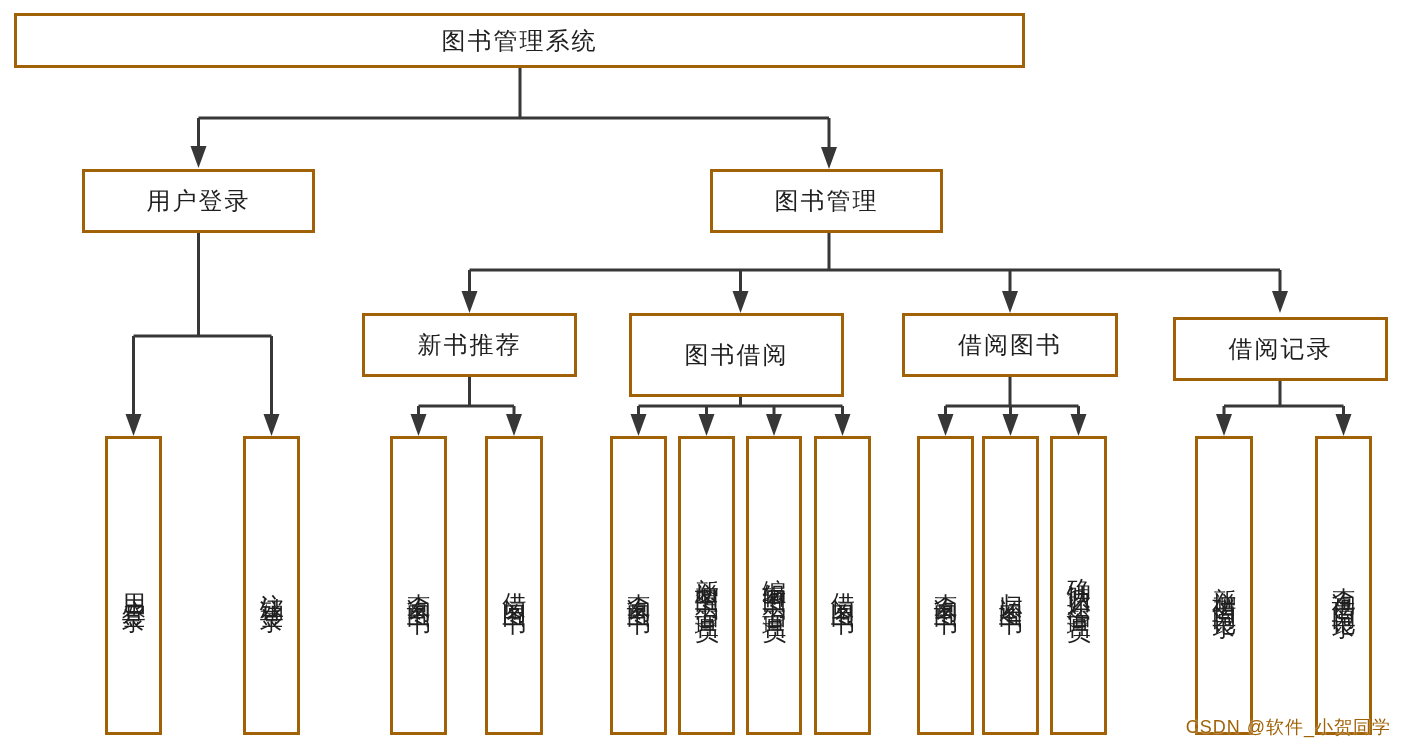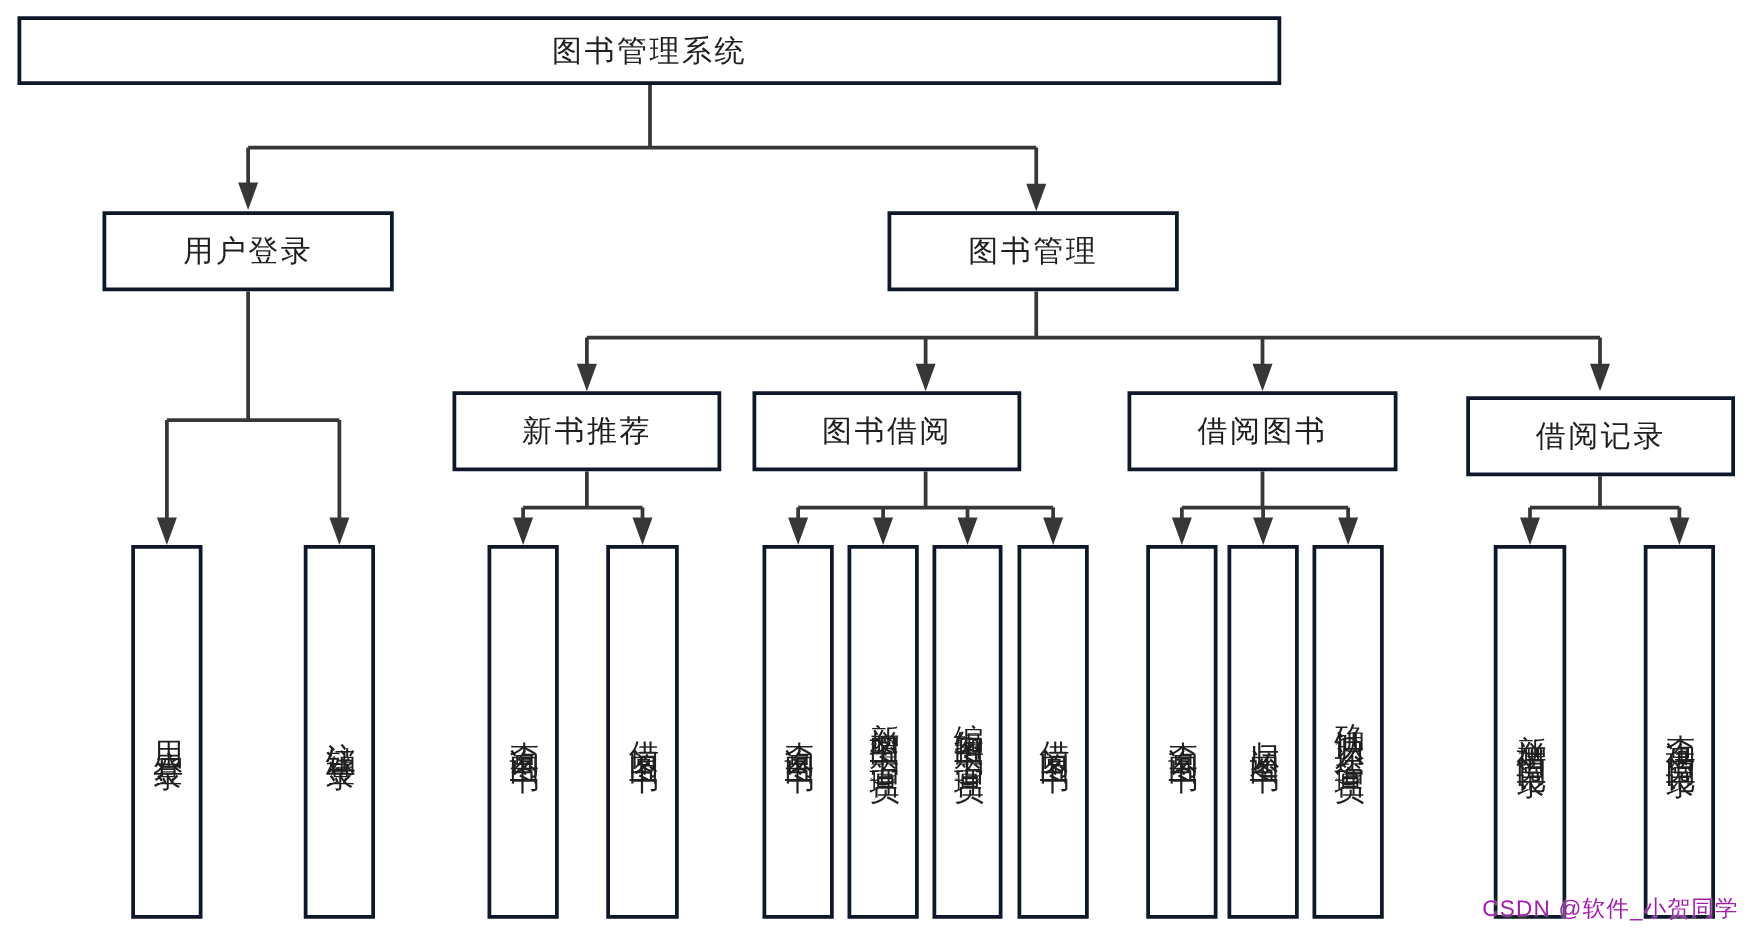--- a/index.html
+++ b/index.html
@@ -5,42 +5,42 @@
   html,body{margin:0;padding:0}
   body{
     width:1405px;height:747px;position:relative;overflow:hidden;
     background:#ffffff;
     font-family:"Liberation Sans", sans-serif;
     color:#222222;
   }
   .connectors{position:absolute;left:0;top:0;z-index:1}
   .node{
     position:absolute;box-sizing:border-box;z-index:2;
-    background:#ffffff;border:3px solid #0f172a;
+    background:#ffffff;border:3px solid #a16207;
     display:flex;align-items:center;justify-content:center;
   }
   .h-label{
     font-size:24px;letter-spacing:2px;white-space:nowrap;color:#1f1f1f;
   }
   .v-label{
     writing-mode:vertical-rl;text-orientation:mixed;
     font-size:24px;letter-spacing:6px;line-height:1.1;color:#1f1f1f;
     white-space:nowrap;
   }
   .watermark{
     position:absolute;z-index:3;right:14px;bottom:8px;
-    font-size:18px;letter-spacing:1px;color:#a21caf;
+    font-size:18px;letter-spacing:1px;color:#a16207;
     text-shadow:0 0 2px #ffffff;
   }
   
   #n-root        {left:14px;  top:13px;  width:1011px;height:55px}
   #n-user-login  {left:82px;  top:169px; width:233px; height:64px}
   #n-book-mgmt   {left:710px; top:169px; width:233px; height:64px}
   #n-new-rec     {left:362px; top:313px; width:215px; height:64px}
-  #n-borrowing   {left:602px; top:313px; width:215px; height:64px}
+  #n-borrowing   {left:629px; top:313px; width:215px; height:84px}
   #n-current     {left:902px; top:313px; width:216px; height:64px}
   #n-records     {left:1173px;top:317px; width:215px; height:64px}
   .leaf{top:436px;width:57px;height:299px}
   #l-login   {left:105px}
   #l-logout  {left:243px}
   #l-rec-q   {left:390px}
   #l-rec-b   {left:485px;width:58px}
   #l-bb-q    {left:610px}
   #l-bb-add  {left:678px}
   #l-bb-edit {left:746px;width:56px}

